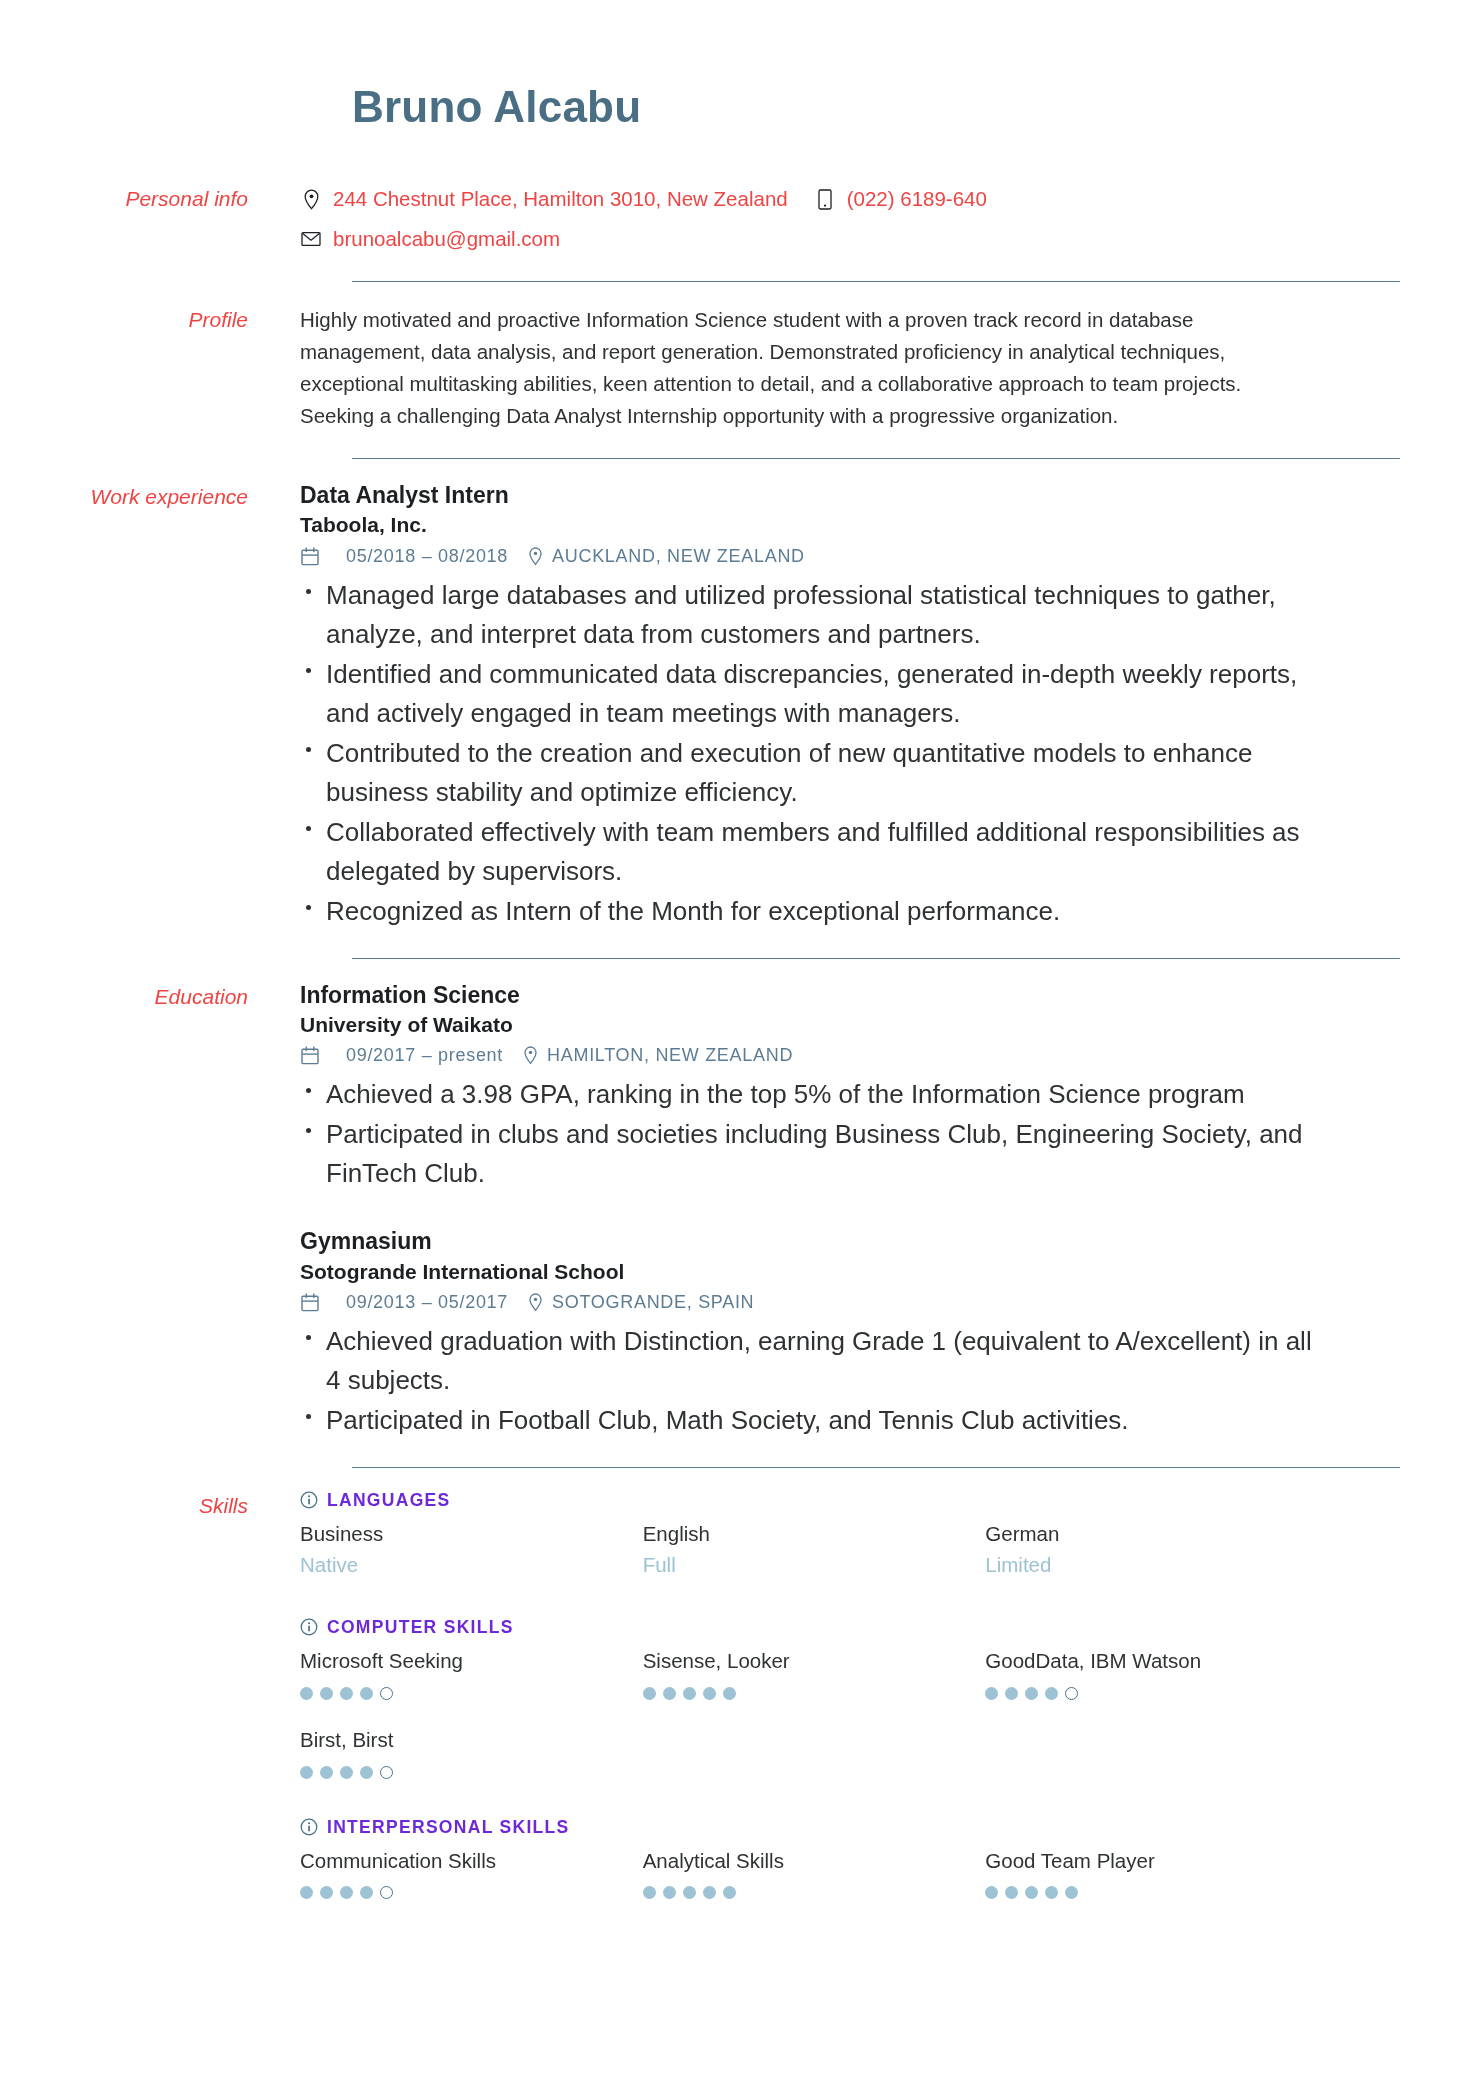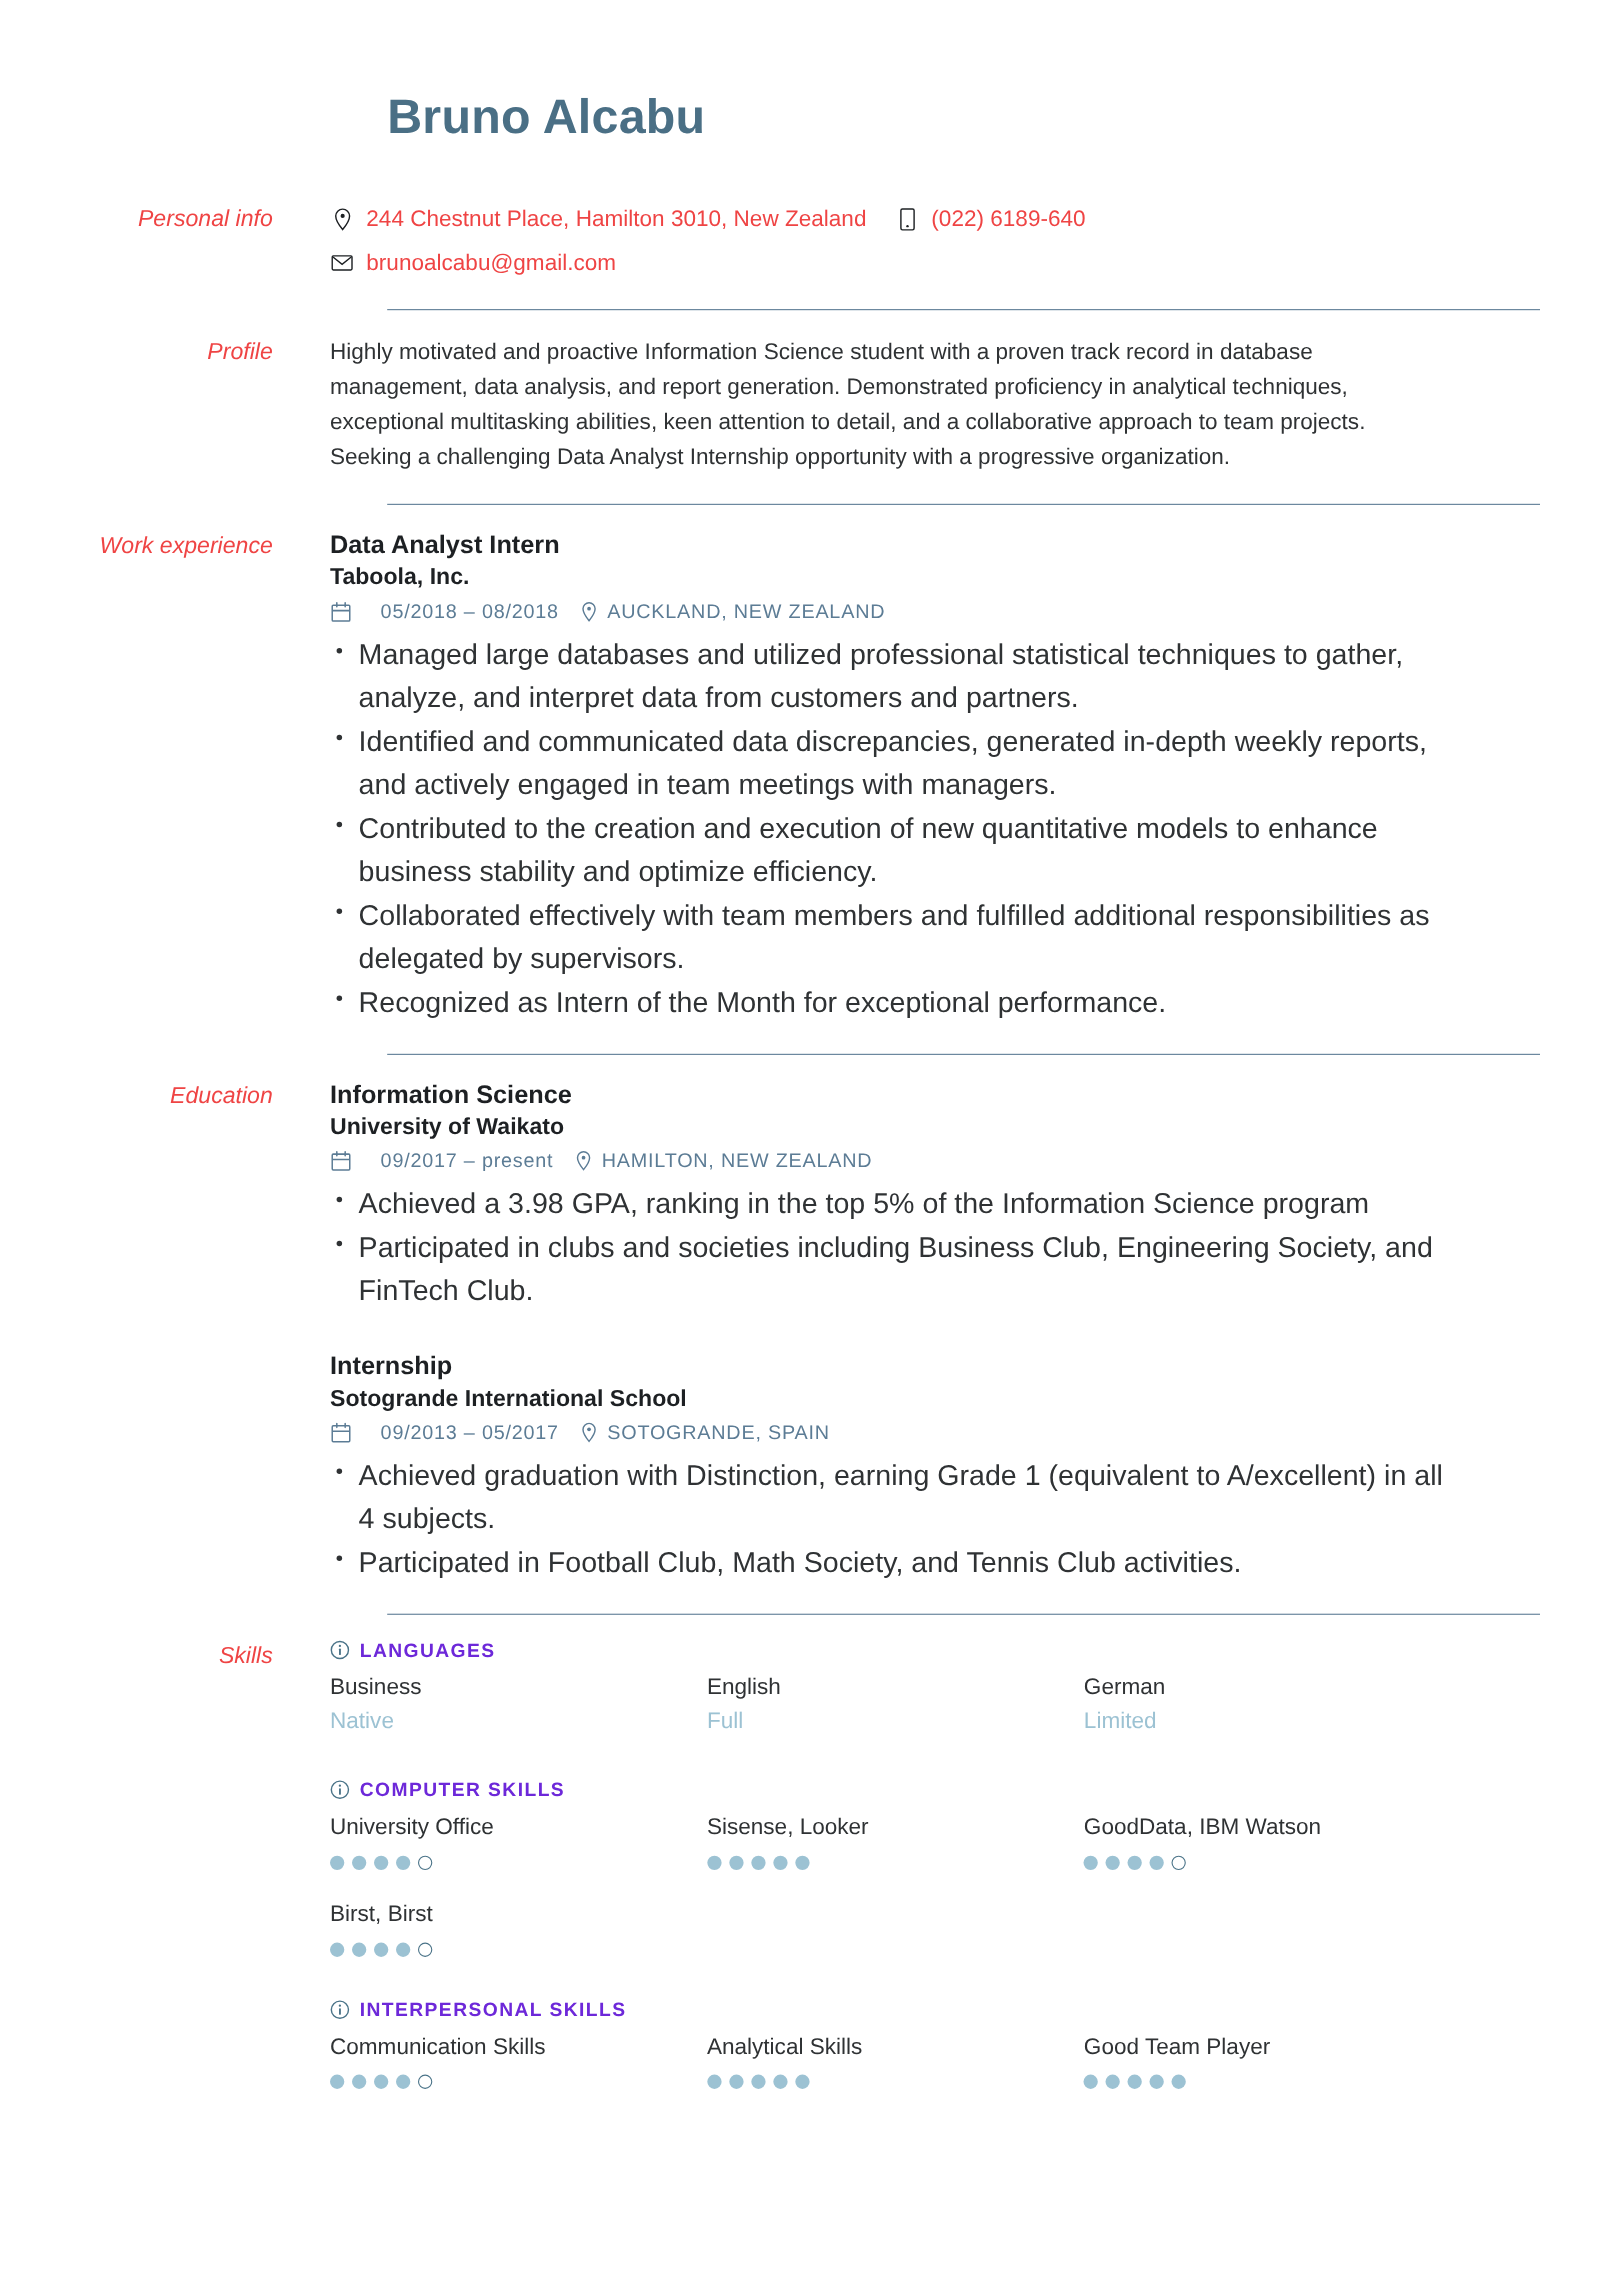--- a/index.html
+++ b/index.html
@@ -337,21 +337,21 @@
               </span>
               <span>HAMILTON, NEW ZEALAND</span>
             </span>
           </div>
           <ul class="bullets">
             <li>Achieved a 3.98 GPA, ranking in the top 5% of the Information Science program</li>
             <li>Participated in clubs and societies including Business Club, Engineering Society, and FinTech Club.</li>
           </ul>
         </div>
         <div class="entry">
-          <div class="entry-title">Internship</div>
+          <div class="entry-title">Gymnasium</div>
           <div class="entry-org">Sotogrande International School</div>
           <div class="entry-meta">
             <span class="meta-date" style="display: inline-flex; align-items: center;">
               <span class="ico">
                 <svg width="18" height="19" viewBox="0 0 18 19">
                   <rect x="1" y="3.2" width="16" height="14.4" rx="1" fill="none" stroke="#5c7c95" stroke-width="1.4"></rect>
                   <path d="M1 8.1h16" stroke="#5c7c95" stroke-width="1.4"></path>
                   <path d="M5.2 1v3.6M12.8 1v3.6" stroke="#5c7c95" stroke-width="1.4" stroke-linecap="round"></path>
                 </svg>
               </span>
@@ -412,21 +412,21 @@
               <svg width="18" height="18" viewBox="0 0 18 18">
                 <circle cx="9" cy="9" r="7.8" fill="none" stroke="#4a7388" stroke-width="1.3"></circle>
                 <circle cx="9" cy="5.3" r="1.05" fill="#4a7388"></circle>
                 <rect x="8.2" y="7.6" width="1.7" height="6" rx="0.8" fill="#4a7388"></rect>
               </svg>
             </span>
             <span>COMPUTER SKILLS</span>
           </div>
           <div class="skill-grid">
             <div class="skill-cell">
-              <div class="skill-name">University Office</div>
+              <div class="skill-name">Microsoft Seeking</div>
               <div class="dots">
                 <span class="dot"></span>
                 <span class="dot"></span>
                 <span class="dot"></span>
                 <span class="dot"></span>
                 <span class="dot empty"></span>
               </div>
             </div>
             <div class="skill-cell">
               <div class="skill-name">Sisense, Looker</div>

